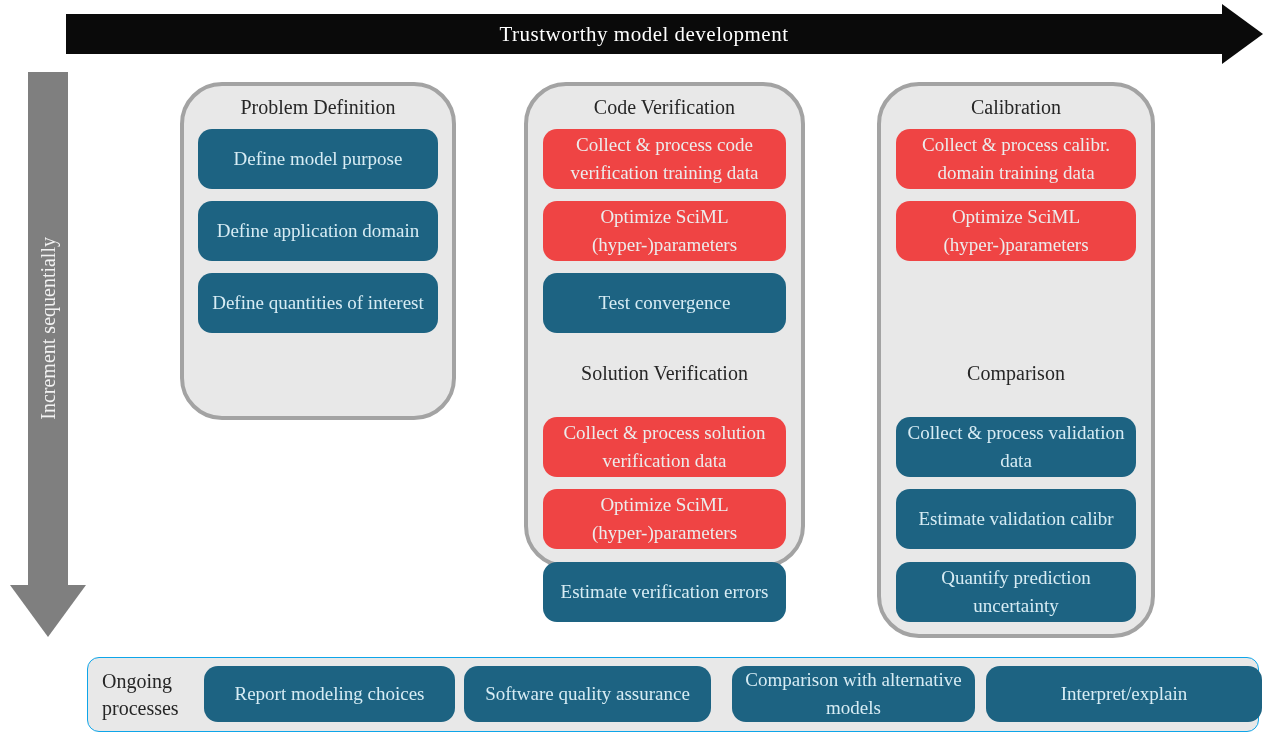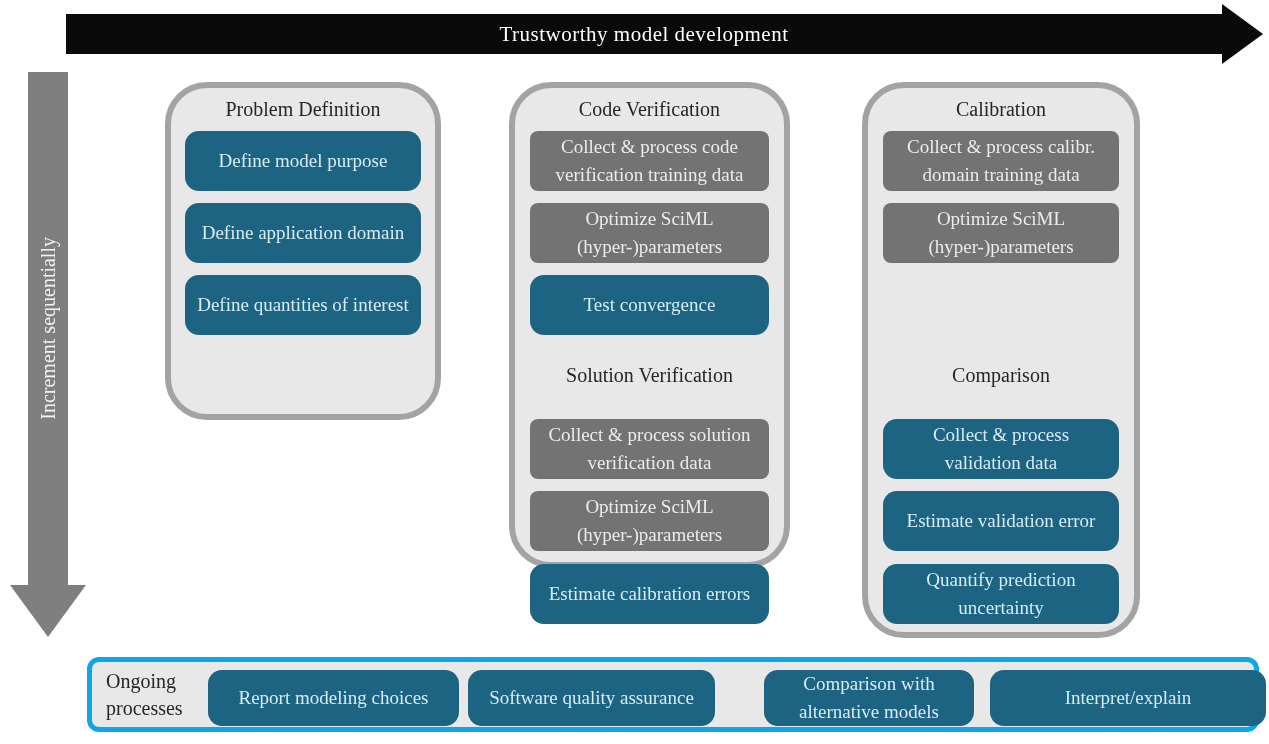--- a/index.html
+++ b/index.html
@@ -28,59 +28,59 @@
     color:#f2f2f2;font-size:20px;white-space:nowrap;
     writing-mode:vertical-rl;transform:rotate(180deg);
   }
   .left-arrow-head{
     position:absolute;left:10px;top:585px;width:0;height:0;
     border-left:38px solid transparent;border-right:38px solid transparent;
     border-top:52px solid #7f7f7f;
   }
   
   .panel{
-    position:absolute;background:#e8e8e8;border:6px solid #a3a3a3;
-    border-radius:42px;box-sizing:border-box;
+    position:absolute;background:#e8e8e8;border:4px solid #a3a3a3;
+    border-radius:42px;box-sizing:border-box;margin-left:15px;
   }
   .panel-title{
     position:absolute;left:0;right:0;text-align:center;
     color:#262626;font-size:20px;
   }
   .box{
     position:absolute;border-radius:14px;display:flex;align-items:center;
     justify-content:center;text-align:center;font-size:19px;line-height:1.45;
     padding:2px 10px;box-sizing:border-box;
   }
   .box.blue{background:#1d6382;color:#d7ecf4;}
-  .box.gray{background:#737373;color:#ececec;border-radius:8px;}
+  .box.gray{background:#ef4444;color:#ececec;}
   
   #col1{left:165px;top:82px;width:276px;height:338px;}
   #col1 .box{left:14px;right:14px;height:60px;}
   
   #col2{left:509px;top:82px;width:281px;height:486px;}
   #col3{left:862px;top:82px;width:278px;height:556px;}
   #col2 .box,#col3 .box{left:15px;right:15px;height:60px;}
   .t1{top:43px;} .t2{top:115px;} .t3{top:187px;}
   .t4{top:259px;} .t5{top:331px;} .t6{top:403px;} .t7{top:476px;}
   .panel-title.main{top:10px;}
   .panel-title.sub{top:276px;}
   
   #bottom-bar{
     position:absolute;left:87px;top:657px;width:1172px;height:75px;
-    background:#e8e8e8;border:5px solid #0ea5e9;border-radius:12px;
+    background:#e8e8e8;border:1px solid #0ea5e9;border-radius:12px;
     box-sizing:border-box;
   }
   .bottom-label{
     position:absolute;left:14px;top:0;bottom:0;width:96px;
     display:flex;align-items:center;color:#262626;font-size:20px;line-height:1.35;
   }
   #bottom-bar .box{top:8px;height:56px;}
   .b1{left:116px;width:251px;}
   .b2{left:376px;width:247px;}
-  .b3{left:672px;width:210px;}
+  .b3{left:644px;width:243px;}
   .b4{left:898px;width:276px;}
 </style>
 </head>
 <body>
 
 <div class="top-arrow-body">
   <span class="top-arrow-label">Trustworthy model development</span>
 </div>
 <div class="top-arrow-head"></div>
 
@@ -97,30 +97,30 @@
 </div>
 
 <div class="panel" id="col2">
   <div class="panel-title main">Code Verification</div>
   <div class="box gray t1">Collect &amp; process code verification training data</div>
   <div class="box gray t2">Optimize SciML (hyper-)parameters</div>
   <div class="box blue t3">Test convergence</div>
   <div class="panel-title sub">Solution Verification</div>
   <div class="box gray t5">Collect &amp; process solution verification data</div>
   <div class="box gray t6">Optimize SciML (hyper-)parameters</div>
-  <div class="box blue t7">Estimate calibration errors</div>
+  <div class="box blue t7">Estimate verification errors</div>
 </div>
 
 <div class="panel" id="col3">
   <div class="panel-title main">Calibration</div>
   <div class="box gray t1">Collect &amp; process calibr. domain training data</div>
   <div class="box gray t2">Optimize SciML (hyper-)parameters</div>
   <div class="panel-title sub">Comparison</div>
   <div class="box blue t5">Collect &amp; process validation data</div>
-  <div class="box blue t6">Estimate validation error</div>
+  <div class="box blue t6">Estimate validation calibr</div>
   <div class="box blue t7">Quantify prediction uncertainty</div>
 </div>
 
 <div id="bottom-bar">
   <div class="bottom-label">Ongoing processes</div>
   <div class="box blue b1">Report modeling choices</div>
   <div class="box blue b2">Software quality assurance</div>
   <div class="box blue b3">Comparison with alternative models</div>
   <div class="box blue b4">Interpret/explain</div>
 </div>

